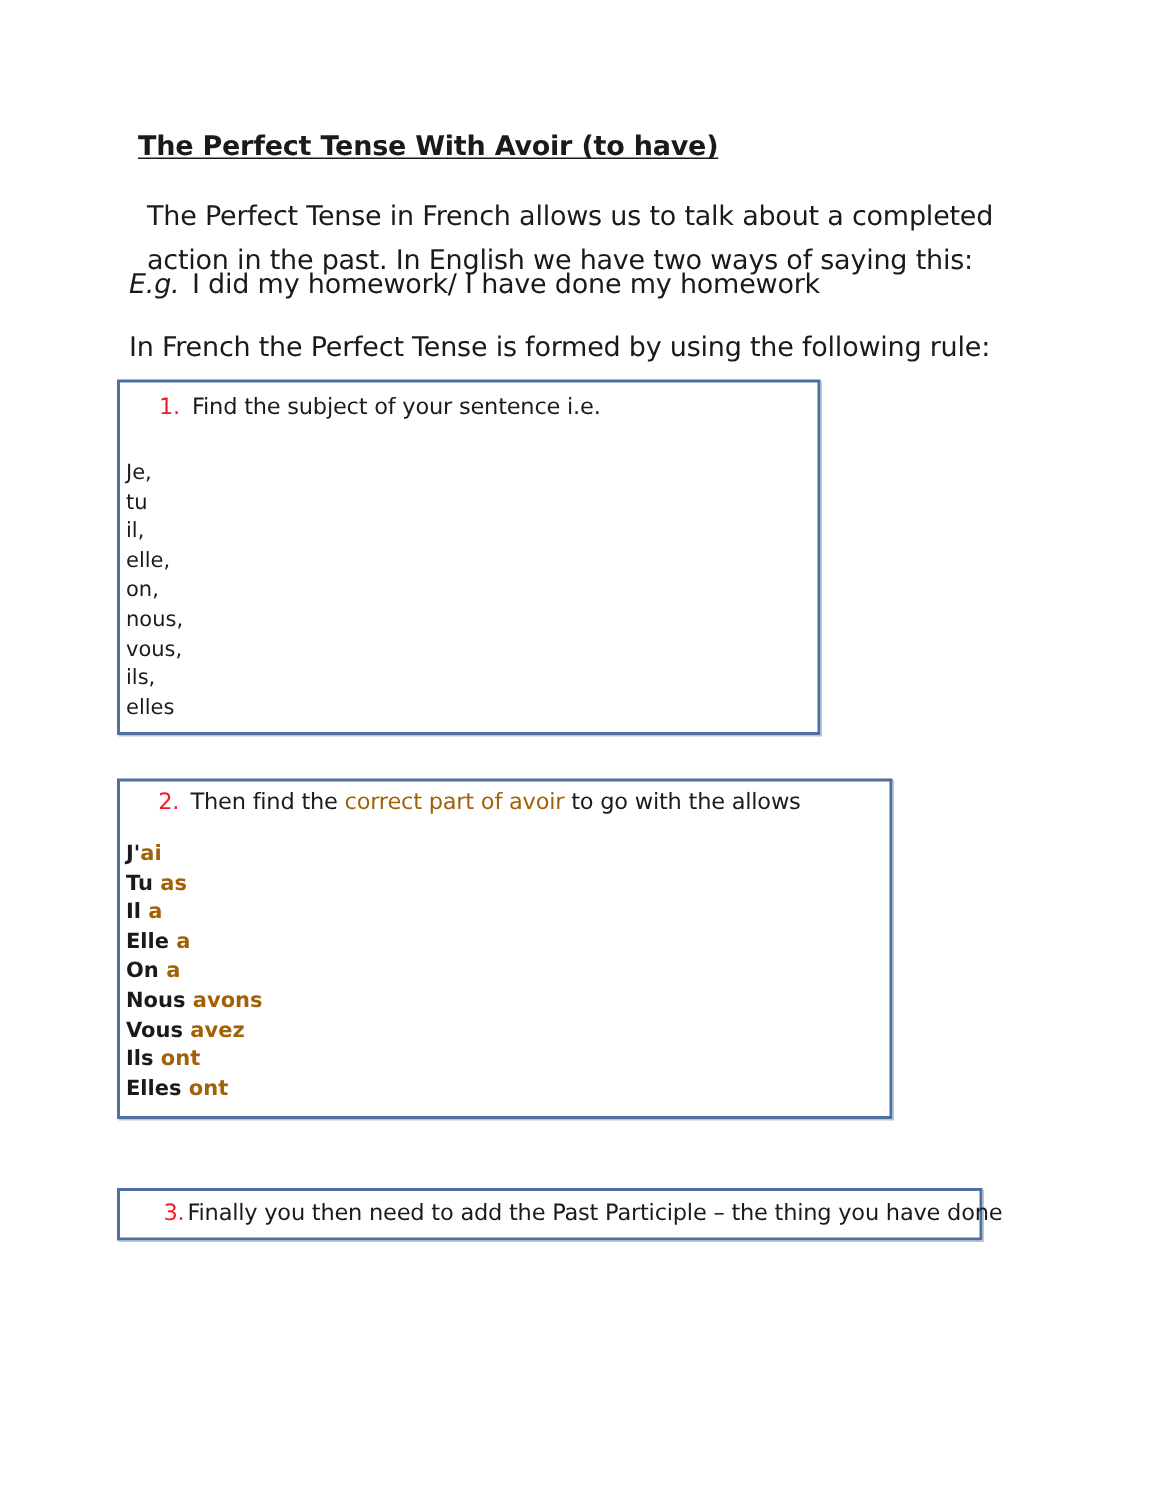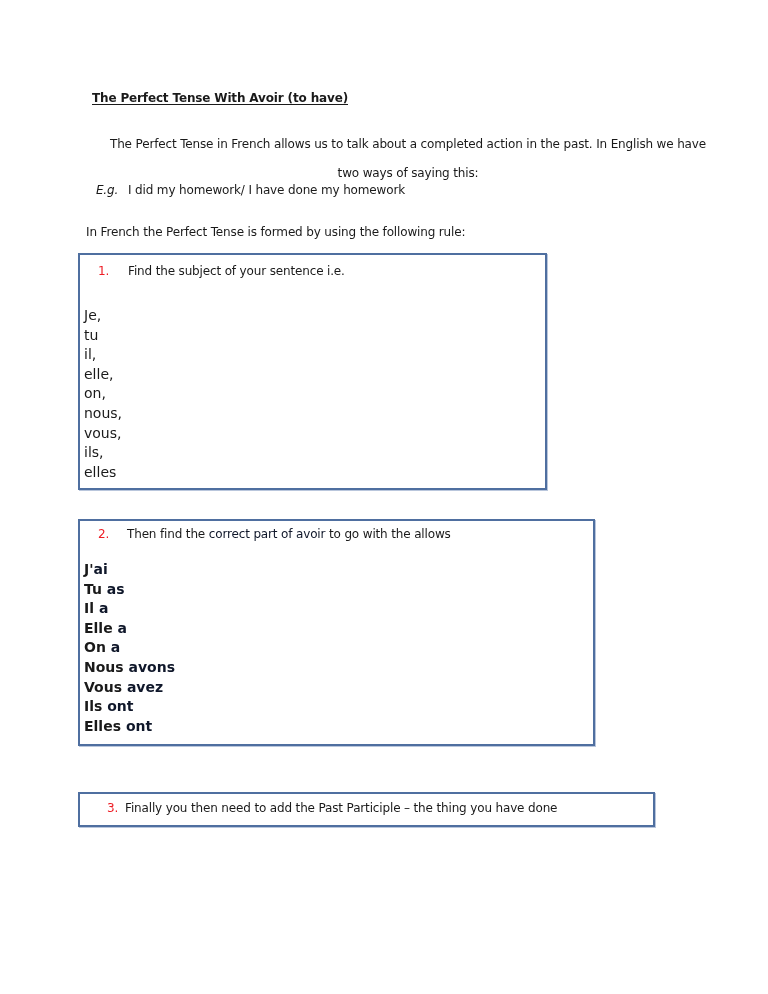--- a/index.html
+++ b/index.html
@@ -10,25 +10,24 @@
     body {
       width: 768px;
       height: 994px;
       position: relative;
       font-family: "DejaVu Sans", sans-serif;
       color: #1a1a1a;
       overflow: hidden;
     }
     .txt {
       position: absolute;
-      font-size: 12px;
+      font-size: 18px;
       line-height: 20px;
       white-space: nowrap;
       letter-spacing: -0.15px;
-      text-align: center;
     }
     .title {
       left: 92px;
       top: 88px;
       font-weight: bold;
       text-decoration: underline;
       text-underline-offset: 2px;
     }
     .para {
       left: 86px;
@@ -56,36 +55,37 @@
       border: 2.5px solid #4f6fa0;
       box-sizing: border-box;
       box-shadow: 1px 1px 0 #b9c6dc;
     }
     #box1 { left: 78px; top: 253px; width: 469px; height: 237px; }
     #box2 { left: 78px; top: 519px; width: 517px; height: 227px; }
     #box3 { left: 78px; top: 792px; width: 577px; height: 35px; }
     .step {
       position: absolute;
       white-space: nowrap;
-      font-size: 12px;
+      font-size: 15px;
       line-height: 20px;
       letter-spacing: -0.15px;
+      text-align: center;
     }
     .step .num {
       color: #ee1c24;
       display: inline-block;
       width: 24px;
     }
     #box1 .step { left: 18px; top: 6px; }
     #box1 .step .num { width: 30px; }
     #box2 .step { left: 18px; top: 3px; }
     #box2 .step .num { width: 29px; }
     #box3 .step { left: 27px; top: 4px; }
     #box3 .step .num { width: 18px; }
-    .red { color: #0f172a; }
+    .red { color: #a16207; }
     .list {
       position: absolute;
       left: 4px;
       margin: 0;
       padding: 0;
       list-style: none;
       font-size: 14px;
       line-height: 19.6px;
     }
     #box1 .list { top: 51px; }

